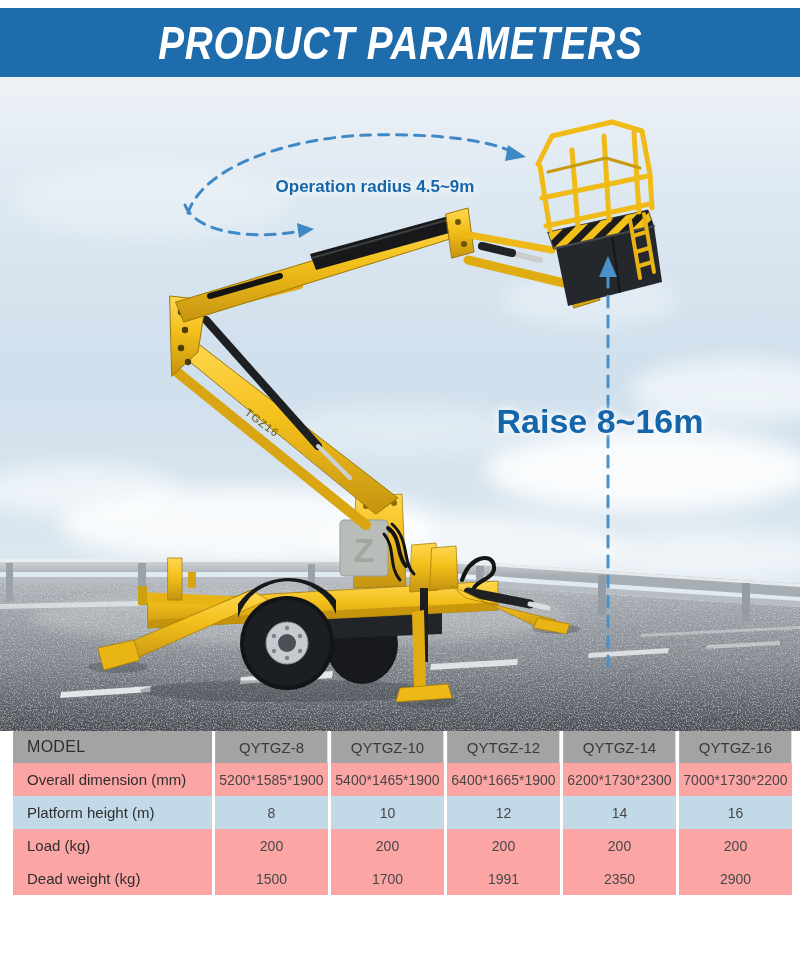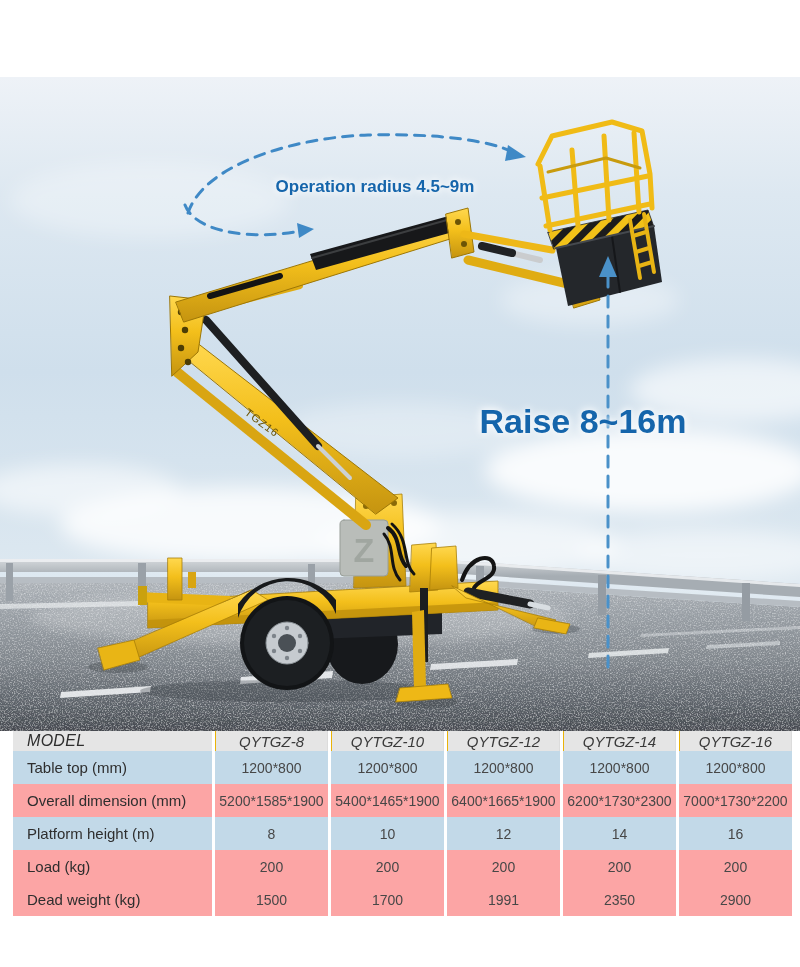--- a/index.html
+++ b/index.html
@@ -10,38 +10,41 @@
           display:flex;align-items:center;justify-content:center;}
   .banner-text{color:#ffffff;font-size:46px;font-weight:bold;font-style:italic;
                letter-spacing:1px;transform:scaleX(.84);transform-origin:center;
                white-space:nowrap;}
   
   .hero{position:absolute;left:0;top:77px;width:800px;height:654px;}
   .hero svg{position:absolute;left:0;top:0;}
   .anno{position:absolute;text-align:center;color:#1565ab;font-weight:bold;
         white-space:nowrap;text-shadow:0 0 6px rgba(255,255,255,.95),0 0 12px rgba(255,255,255,.8);}
   .op-label{left:175px;top:100px;width:400px;font-size:17px;}
-  .raise-label{left:403px;top:325px;width:360px;font-size:34px;}
+  .raise-label{left:420px;top:325px;width:360px;font-size:34px;}
   
   .spec{position:absolute;left:10px;top:731px;width:780px;border-collapse:separate;
         border-spacing:3px 0;table-layout:fixed;}
   .spec th,.spec td{padding:0;font-weight:normal;overflow:hidden;white-space:nowrap;}
-  .spec th{height:20px;background:#e5e5e5;font-size:15px;color:#3a3a3a;text-align:center;font-style:italic;}
+  .spec th{height:32px;background:#a3a3a3;font-size:15px;color:#3a3a3a;text-align:center;}
   .spec th.lbl{ text-align:left;padding-left:14px;font-size:16px;color:#2e2e2e;letter-spacing:.3px;}
   .spec th.val{border-left:1px solid #eab308;border-right:1px solid #dcdcdc;}
   .spec td{height:33px;font-size:14px;color:#474747;text-align:center;}
   .spec td.lbl{text-align:left;padding-left:14px;font-size:15px;color:#2e2e2e;}
   .spec tr.blue td{background:#c2d9e8;}
   .spec tr.lite td{background:#fca5a5;}
 </style>
 </head>
 <body>
 
 <div class="page">
 
+  <div class="banner">
+    <div class="banner-text">PRODUCT PARAMETERS</div>
+  </div>
 
   <div class="hero">
     <svg width="800" height="654" viewBox="0 77 800 654">
       <defs>
         <linearGradient id="g-sky" gradientUnits="userSpaceOnUse" x1="0" y1="77" x2="0" y2="731">
           <stop offset="0" stop-color="#eef2f7"></stop>
             <stop offset=".18" stop-color="#dde8f1"></stop>
           <stop offset=".45" stop-color="#cfdfec"></stop>
             <stop offset=".72" stop-color="#dbe7f0"></stop>
           <stop offset="1" stop-color="#eef2f6"></stop>
@@ -285,28 +288,20 @@
       <tr>
         <th class="lbl">MODEL</th>
         <th class="val">QYTGZ-8</th>
         <th class="val">QYTGZ-10</th>
         <th class="val">QYTGZ-12</th>
         <th class="val">QYTGZ-14</th>
         <th class="val">QYTGZ-16</th>
       </tr>
     </thead>
     <tbody>
-      <tr class="blue">
-        <td class="lbl">Table top (mm)</td>
-        <td>1200*800</td>
-        <td>1200*800</td>
-        <td>1200*800</td>
-        <td>1200*800</td>
-        <td>1200*800</td>
-      </tr>
       <tr class="lite">
         <td class="lbl">Overall dimension (mm)</td>
         <td>5200*1585*1900</td>
         <td>5400*1465*1900</td>
         <td>6400*1665*1900</td>
         <td>6200*1730*2300</td>
         <td>7000*1730*2200</td>
       </tr>
       <tr class="blue">
         <td class="lbl">Platform height (m)</td>

